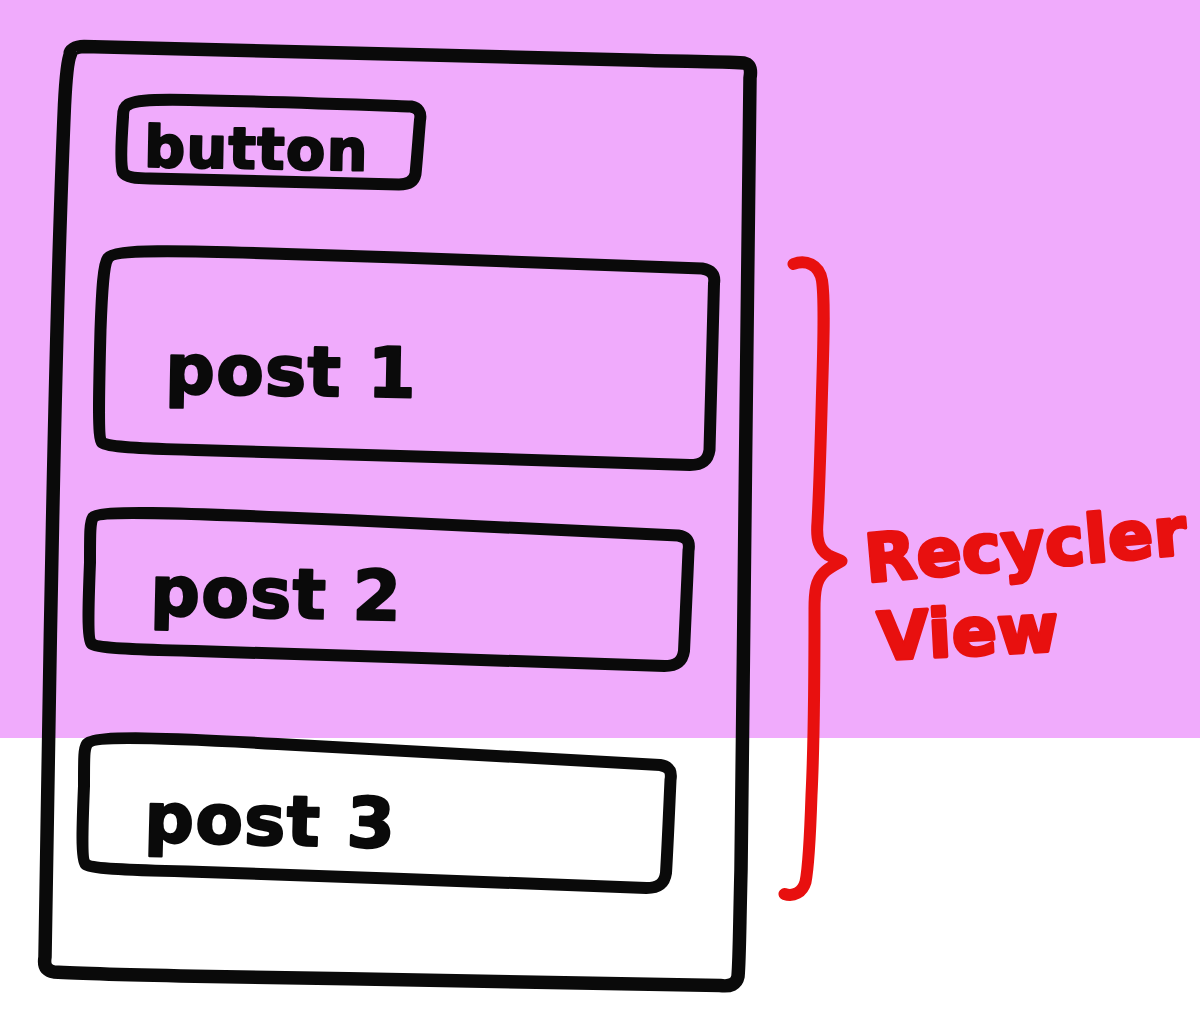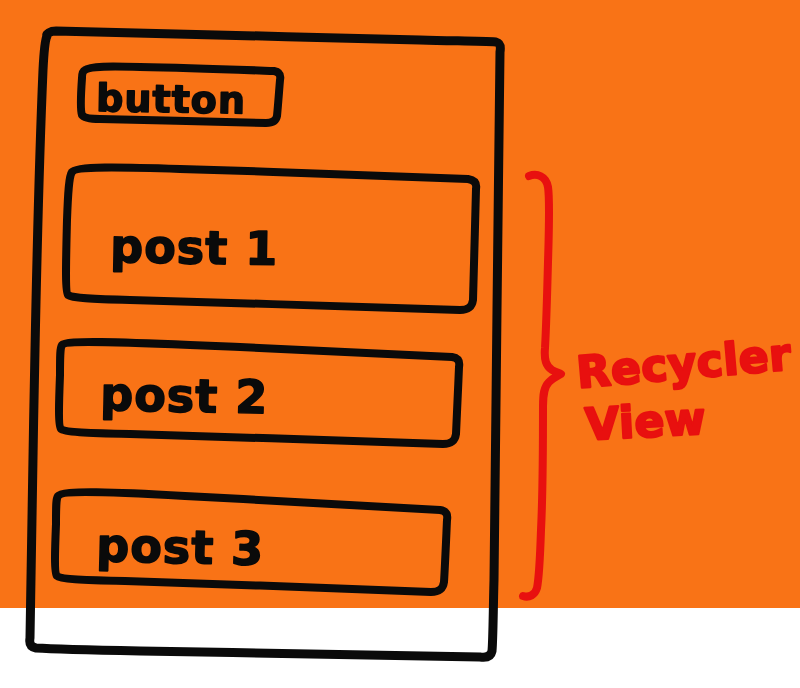--- a/index.html
+++ b/index.html
@@ -10,22 +10,22 @@
   }
   body {
     width: 800px;
     height: 688px;
     overflow: hidden;
     font-family: "DejaVu Sans", sans-serif;
   }
   #sketch-canvas {
     position: relative;
     width: 800px;
-    height: 608px;
-    background: #f97316;
+    height: 492px;
+    background: #f0abfc;
     text-align: center;
   }
   #sketch-svg {
     position: absolute;
     top: 0;
     left: 0;
     width: 800px;
     height: 688px;
   }
   .ink-stroke {

